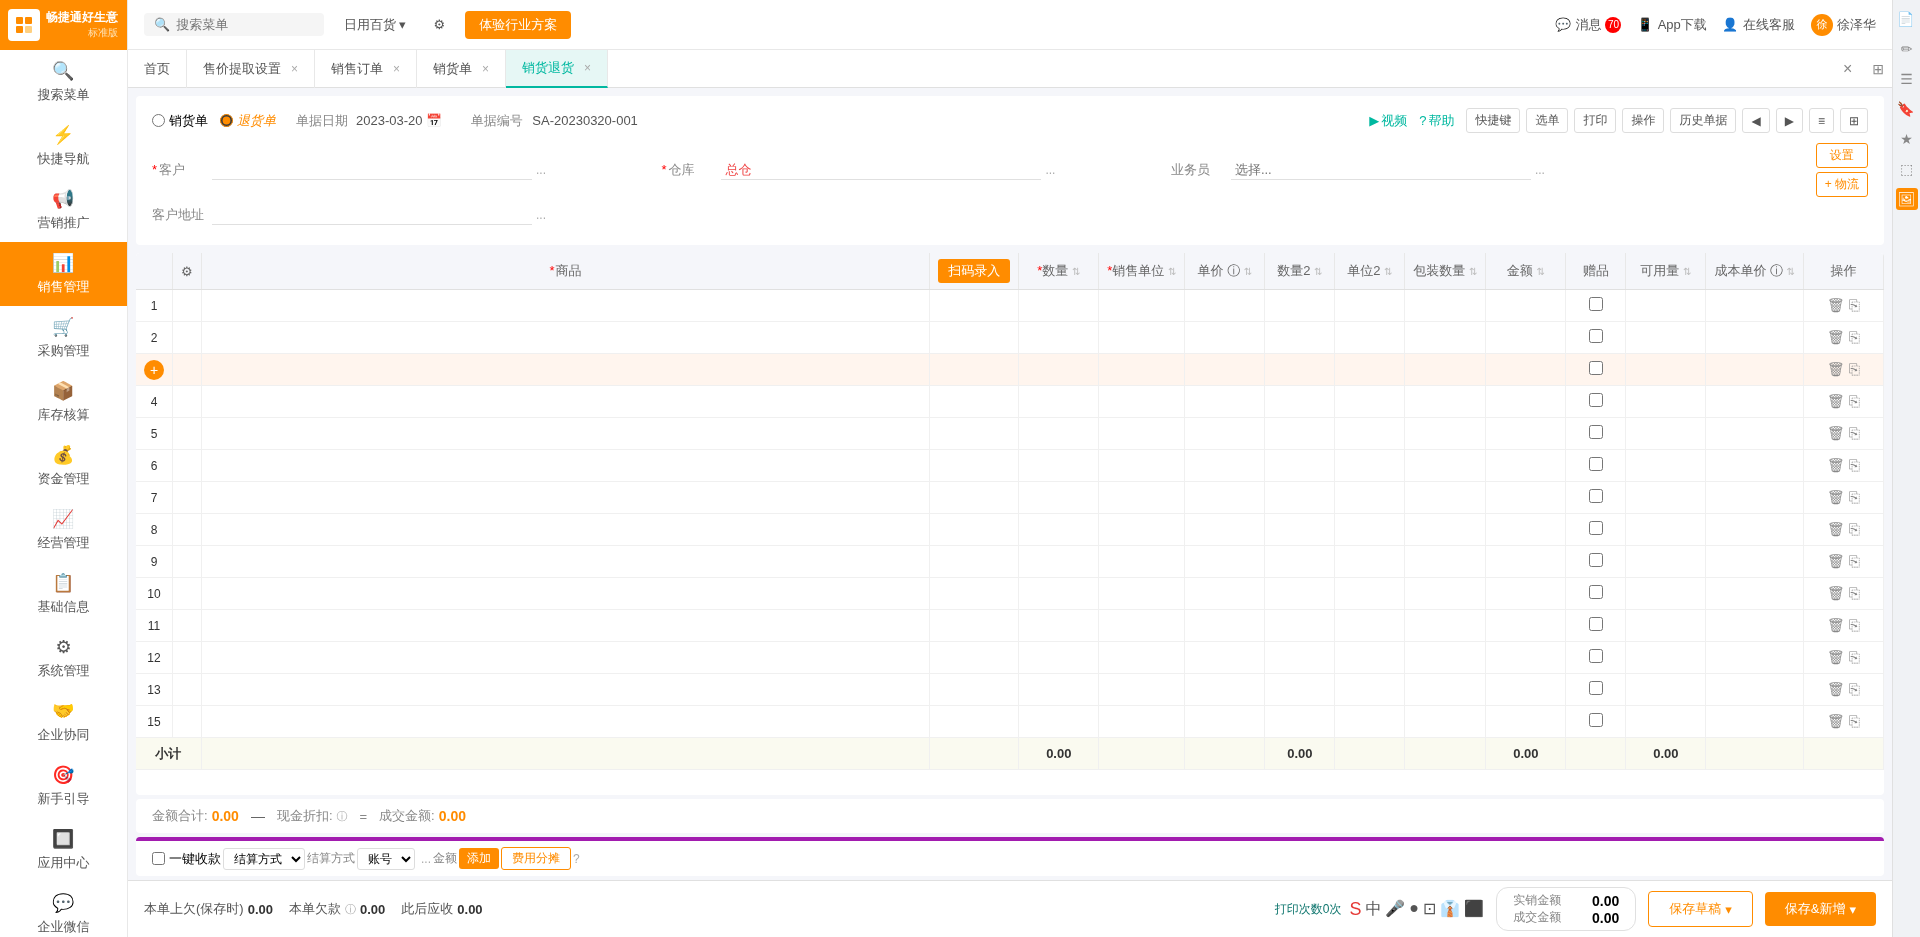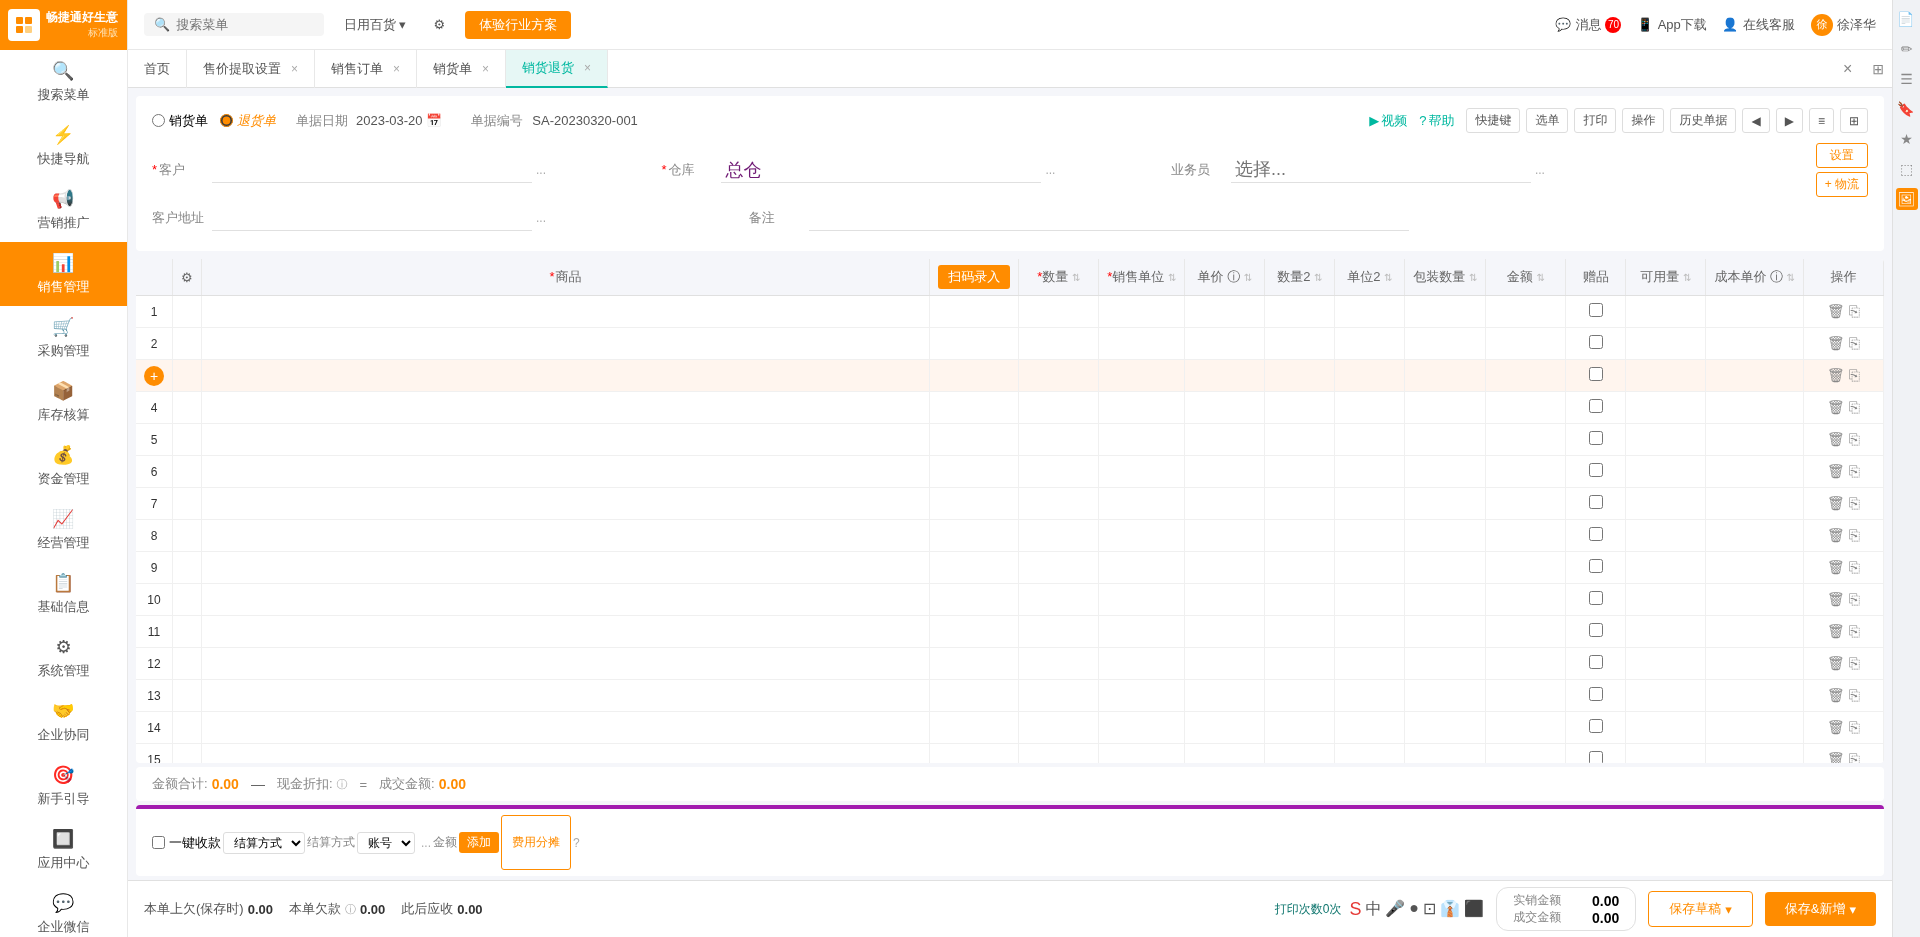--- a/index.html
+++ b/index.html
@@ -50,21 +50,21 @@
     .form-meta-date { display: flex; align-items: center; gap: 4px; }
     .form-meta-id { margin-left: 20px; }
     .form-actions { margin-left: auto; display: flex; align-items: center; gap: 12px; font-size: 12px; color: #00b8a0; }
     .form-actions span { cursor: pointer; display: flex; align-items: center; gap: 2px; }
     .form-actions-right { display: flex; gap: 6px; }
     .action-btn { border: 1px solid #ddd; background: #fff; border-radius: 3px; padding: 3px 8px; cursor: pointer; font-size: 12px; color: #555; display: flex; align-items: center; gap: 3px; }
     .form-row { display: flex; align-items: center; width: 100%; margin-bottom: 8px; }
     .field-group { display: flex; align-items: center; flex: 1; }
     .field-label { color: #888; font-size: 13px; min-width: 60px; }
     .field-label.required::before { content: '*'; color: #f00; margin-right: 2px; }
-    .field-input { flex: 1; border: none; border-bottom: 1px solid #e0e0e0; outline: none; padding: 2px 4px; font-size: 18px; color: #701a75; min-width: 80px; max-width: 200px; }
+    .field-input { flex: 1; border: none; border-bottom: 1px solid #e0e0e0; outline: none; padding: 2px 4px; font-size: 13px; color: #ef4444; min-width: 80px; max-width: 200px; }
     .field-input.wide { max-width: 320px; }
     .field-dots { color: #aaa; font-size: 12px; margin-left: 4px; cursor: pointer; }
     .form-side-btns { display: flex; flex-direction: column; gap: 4px; margin-left: 8px; }
     .side-btn { border: 1px solid #ff8c00; color: #ff8c00; background: #fff; border-radius: 3px; padding: 3px 8px; cursor: pointer; font-size: 12px; white-space: nowrap; }
     .scan-btn { background: #ff8c00; color: #fff; border: none; border-radius: 3px; padding: 3px 10px; cursor: pointer; font-size: 13px; }
 
     .data-table { width: 100%; border-collapse: collapse; font-size: 13px; }
     .data-table th { background: #f5f6fa; color: #666; padding: 6px 8px; border-bottom: 1px solid #e0e0e0; border-right: 1px solid #e8e8e8; text-align: center; white-space: nowrap; font-weight: normal; }
     .data-table td { padding: 5px 8px; border-bottom: 1px solid #f0f0f0; border-right: 1px solid #f0f0f0; text-align: center; color: #333; height: 32px; }
     .data-table tr:nth-child(3) td { background: #fff5ee; }
@@ -83,21 +83,21 @@
     .minus-icon { color: #666; font-size: 14px; }
 
     
     .bottom-bar { background: #fff; border-top: 1px solid #e0e0e0; padding: 6px 16px; display: flex; align-items: center; gap: 16px; flex-shrink: 0; }
     .bottom-info { font-size: 12px; color: #555; display: flex; align-items: center; gap: 4px; }
     .bottom-info .val { color: #333; font-weight: bold; }
     .bottom-right { margin-left: auto; display: flex; align-items: center; gap: 12px; }
     .checkbox-label { display: flex; align-items: center; gap: 4px; cursor: pointer; }
     .select-box { border: 1px solid #ddd; border-radius: 3px; padding: 2px 6px; font-size: 12px; background: #fff; cursor: pointer; }
     .add-btn-sm { background: #ff8c00; color: #fff; border: none; border-radius: 3px; padding: 2px 8px; cursor: pointer; font-size: 12px; }
-    .split-btn { background: #fff; border: 1px solid #ff8c00; color: #ff8c00; border-radius: 3px; padding: 18px 10px; cursor: pointer; font-size: 12px; }
+    .split-btn { background: #fff; border: 1px solid #ff8c00; color: #ff8c00; border-radius: 3px; padding: 2px 10px; cursor: pointer; font-size: 12px; }
     .save-draft-btn { background: #fff; border: 1px solid #ff8c00; color: #ff8c00; border-radius: 4px; padding: 8px 20px; cursor: pointer; font-size: 14px; display: flex; align-items: center; gap: 4px; }
     .save-new-btn { background: #ff8c00; color: #fff; border: none; border-radius: 4px; padding: 8px 20px; cursor: pointer; font-size: 14px; display: flex; align-items: center; gap: 4px; }
 
     
     .right-tools { width: 28px; background: #f0f2f5; border-left: 1px solid #e0e0e0; display: flex; flex-direction: column; align-items: center; padding: 8px 0; gap: 8px; flex-shrink: 0; }
     .right-tool-btn { width: 22px; height: 22px; display: flex; align-items: center; justify-content: center; cursor: pointer; color: #888; font-size: 14px; border-radius: 3px; }
     .right-tool-btn.active { background: #ff8c00; color: #fff; }
 
     .teal { color: #00b8a0; }
     .table-container { display: flex; flex-direction: column; flex: 1; overflow: hidden; }
@@ -325,24 +325,20 @@
         </div>
       </div>
 
       <div class="form-row">
         <div class="field-group" style="flex:1.5;">
           <span class="field-label">客户地址</span>
           <input class="field-input wide" style="border-bottom: 1px solid rgb(224, 224, 224); border-top: none; border-left: none; border-right: none;">
           <span class="field-dots">...</span>
         </div>
         <div style="flex:0.1;"></div>
-        <div class="field-group" style="flex:3;">
-          <span class="field-label">备注</span>
-          <input class="field-input" style="border-bottom: 1px solid rgb(224, 224, 224); border-top: none; border-left: none; border-right: none; max-width: 600px; flex: 1 1 0%;">
-        </div>
       </div>
     </div>
 
     <div class="table-container" style="background:#fff;margin:0 8px 4px;border-radius:4px;overflow:hidden;display:flex;flex-direction:column;">
       <div style="overflow-x:auto;flex:1;">
         <table class="data-table" style="min-width:1200px;">
           <thead>
             <tr>
               <th class="col-rownum"></th>
               <th class="col-gear">
@@ -601,37 +597,20 @@
                 <td></td>
                 <td></td>
                 <td></td>
                 <td class="checkbox-cell"><input type="checkbox" style=""></td>
                 <td></td>
                 <td></td>
                 <td><button class="icon-btn">🗑</button><button class="icon-btn">⎘</button></td>
               </tr>
               <tr>
                 <td class="row-num">13</td>
-                <td></td>
-                <td></td>
-                <td></td>
-                <td></td>
-                <td></td>
-                <td></td>
-                <td></td>
-                <td></td>
-                <td></td>
-                <td></td>
-                <td class="checkbox-cell"><input type="checkbox" style=""></td>
-                <td></td>
-                <td></td>
-                <td><button class="icon-btn">🗑</button><button class="icon-btn">⎘</button></td>
-              </tr>
-              <tr>
-                <td class="row-num">14</td>
                 <td></td>
                 <td></td>
                 <td></td>
                 <td></td>
                 <td></td>
                 <td></td>
                 <td></td>
                 <td></td>
                 <td></td>
                 <td></td>

